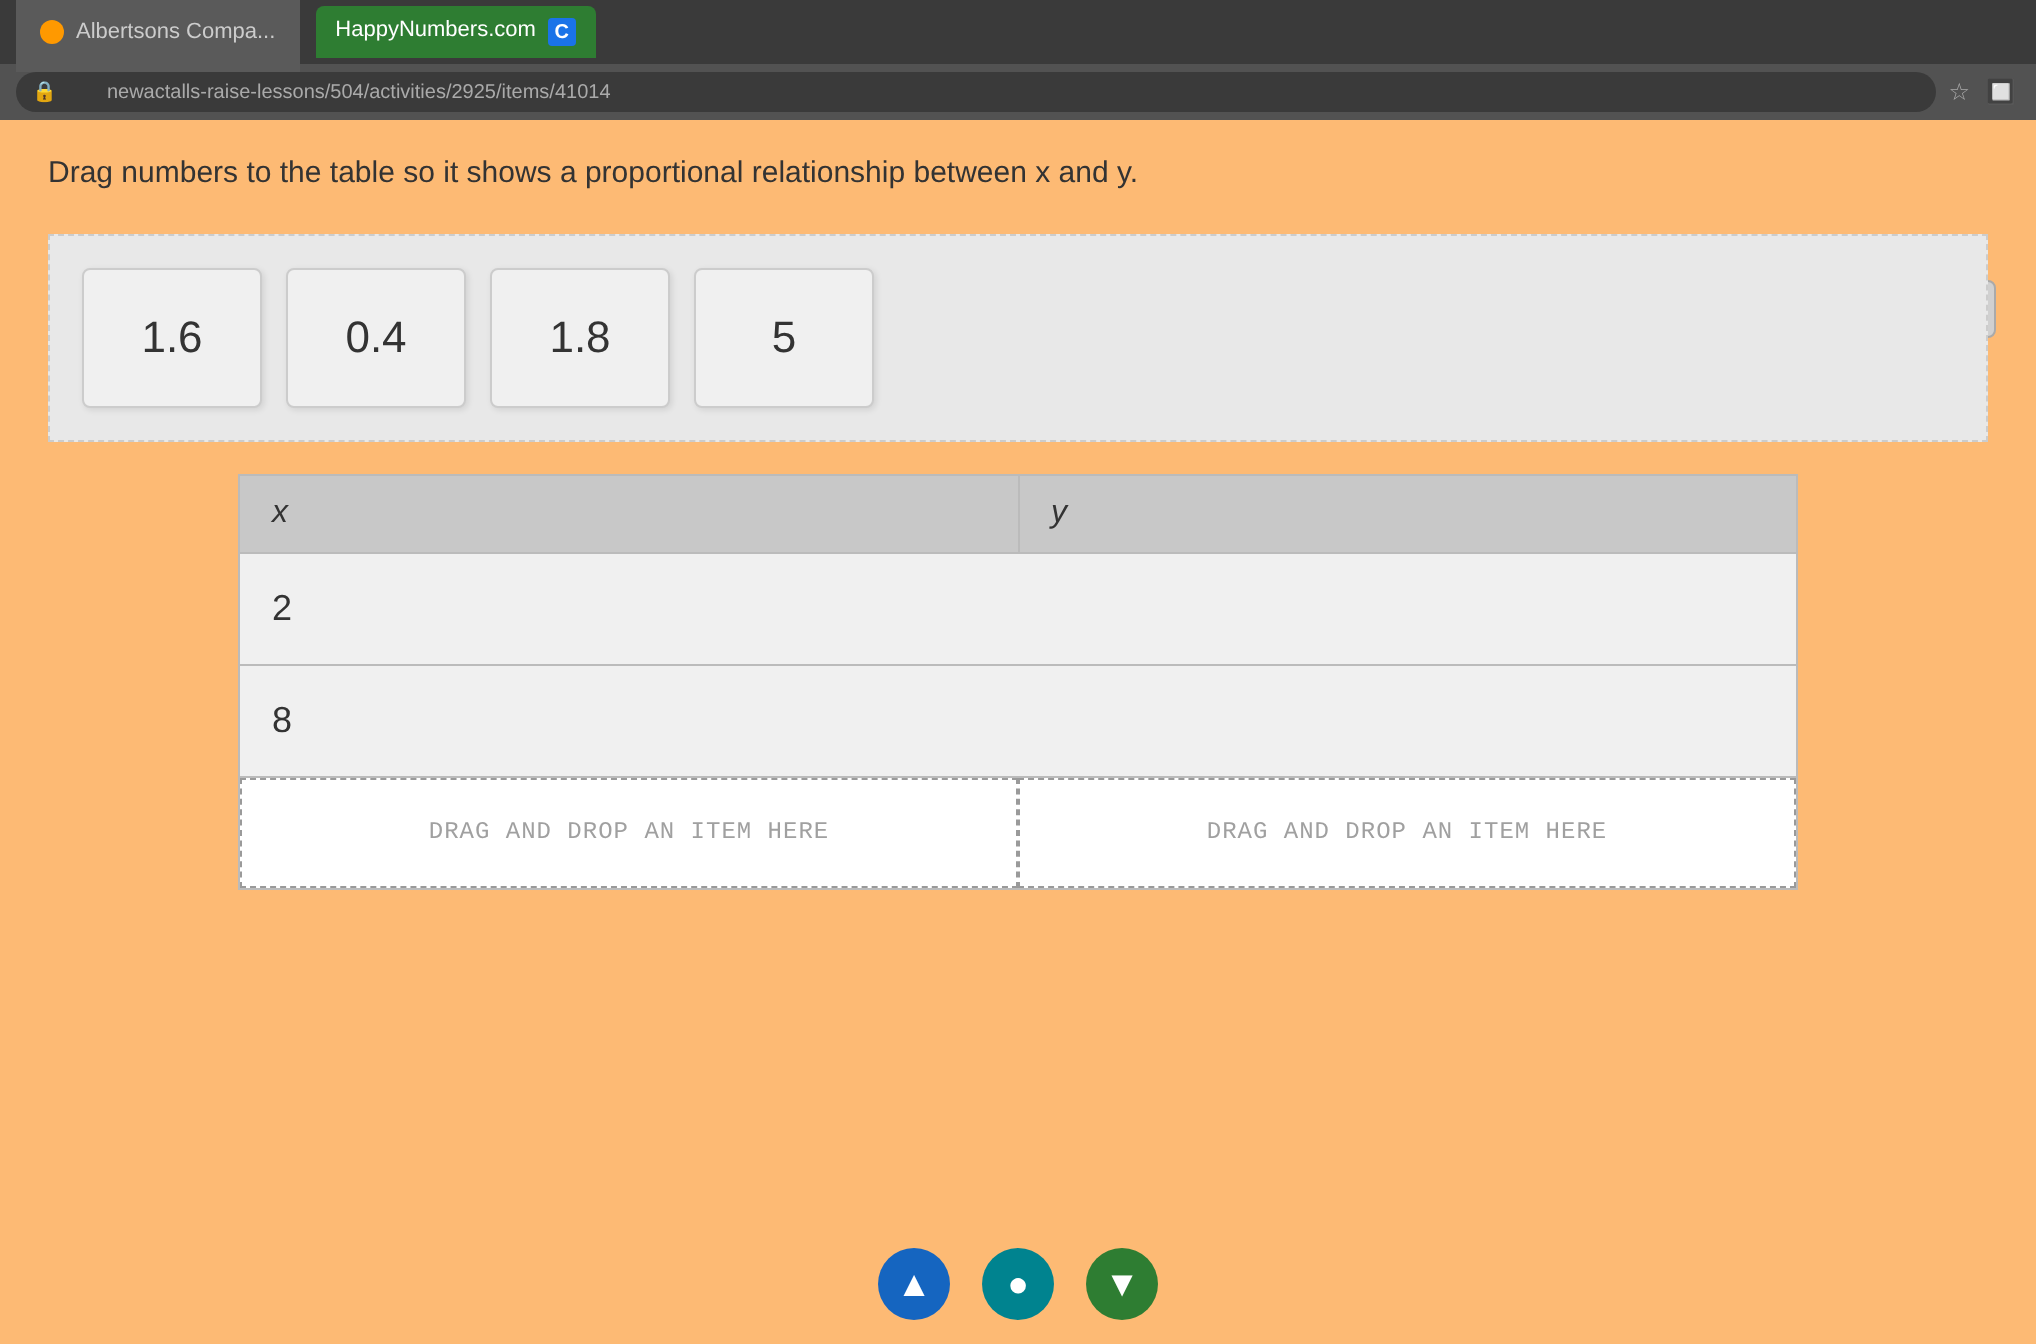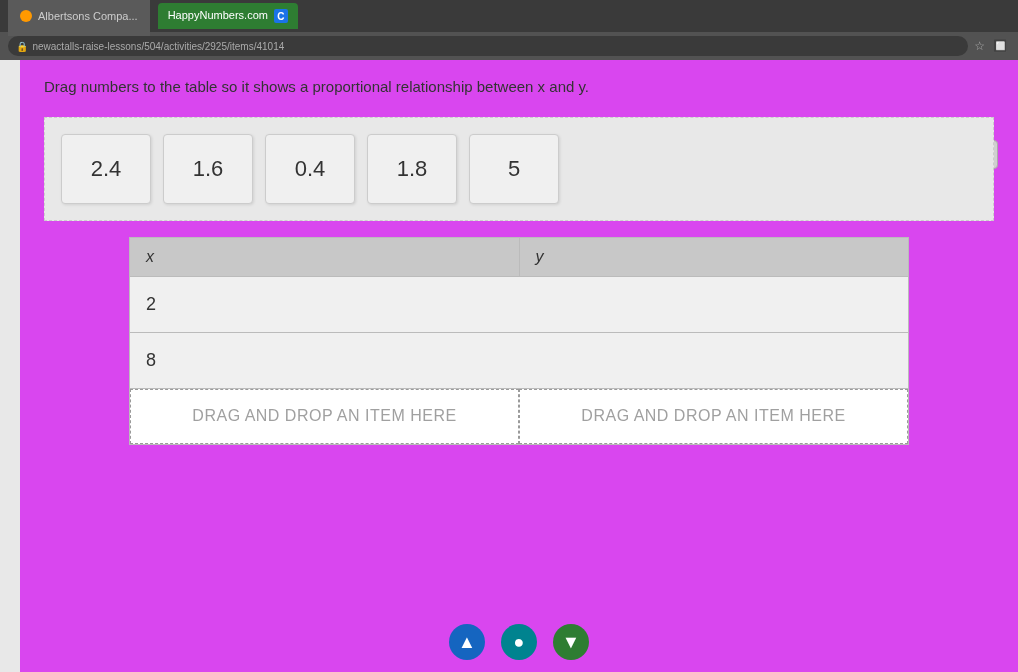--- a/index.html
+++ b/index.html
@@ -75,38 +75,38 @@
       display: flex;
       align-items: center;
       padding: 0 8px;
       color: #ccc;
       font-size: 11px;
       gap: 4px;
     }
     .address-text {
       color: #aaa;
       font-size: 10px;
+      margin-left: 21px;
     }
     .lock-icon {
       color: #aaa;
       font-size: 10px;
     }
     .star-icon, .ext-icon {
       color: #aaa;
       font-size: 12px;
       padding: 2px;
     }
 
     
     .main-content {
-      background: #d946ef;
+      background: #fdba74;
       padding: 16px 24px;
       height: calc(672px - 60px);
       position: relative;
-      margin-left: 20px;
     }
 
     .instruction {
       font-size: 15px;
       color: #333;
       margin-bottom: 20px;
       line-height: 1.4;
     }
 
     
@@ -210,26 +210,27 @@
     }
     .table-cell:last-child { border-right: none; }
 
     .table-cell.drop-zone {
       background: white;
       border: 1px dashed #9a9a9a;
     }
 
     .drop-zone-text {
       color: #a0a0a0;
-      font-size: 16px;
+      font-size: 12px;
       text-align: center;
       line-height: 1.3;
       width: 100%;
       text-transform: uppercase;
       letter-spacing: 0.5px;
+      font-family: Liberation Mono, monospace;
     }
 
     
     .bottom-nav {
       position: absolute;
       bottom: 12px;
       left: 50%;
       transform: translateX(-50%);
       display: flex;
       gap: 16px;
@@ -273,23 +274,20 @@
 <div class="main-content">
 
   <p class="instruction">Drag numbers to the table so it shows a proportional relationship between x and y.</p>
 
   <div class="buttons-area">
     <button class="btn-clear">CLEAR</button>
     <button class="btn-check">CHECK</button>
   </div>
 
   <div class="tiles-area">
-    <div class="number-tile">
-      <span>2.4</span>
-    </div>
     <div class="number-tile">
       <span>1.6</span>
     </div>
     <div class="number-tile">
       <span>0.4</span>
     </div>
     <div class="number-tile">
       <span>1.8</span>
     </div>
     <div class="number-tile">

